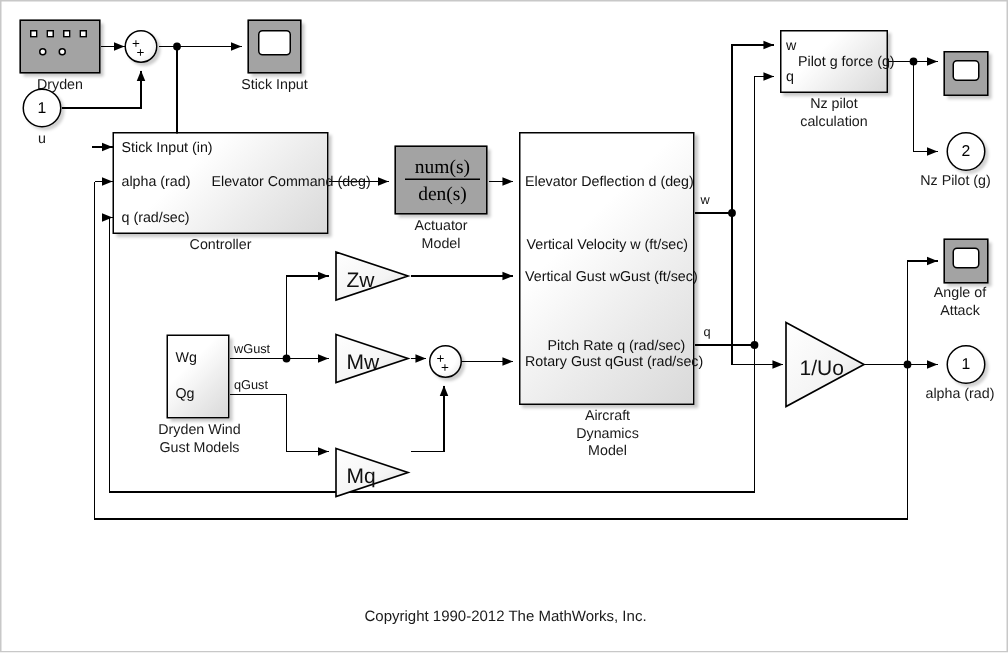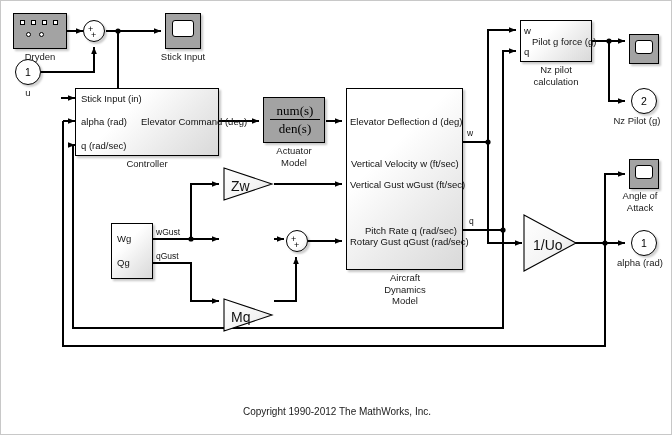--- a/index.html
+++ b/index.html
@@ -268,37 +268,52 @@
   <div class="portlbl" style="left:364px; top:224px;">Pitch Rate q (rad/sec)</div>
   <div class="portlbl" style="left:349px; top:235px;">Rotary Gust qGust (rad/sec)</div>
   <div class="caption" style="left:358px; top:271px; width:92px;">Aircraft
 Dynamics
 Model</div>
 
   <div class="blk" style="left:110px; top:222px; width:42px; height:56px;">
   </div>
   <div class="portlbl" style="left:116px; top:232px;">Wg</div>
   <div class="portlbl" style="left:116px; top:256px;">Qg</div>
+  <div class="caption" style="left:98px; top:280px; width:68px;">Dryden Wind
+Gust Models</div>
   <div class="siglbl" style="left:155px; top:226px;">wGust</div>
   <div class="siglbl" style="left:155px; top:250px;">qGust</div>
 
   <div class="gainwrap" style="left:221px; top:165px;">
     <svg width="56" height="38" viewBox="0 0 56 38">
       <polygon points="2,2 50,18 2,34" fill="url(#g1)" stroke="#000" stroke-width="1.1"></polygon>
       <defs>
         <linearGradient id="g1" x1="0" y1="0" x2="1" y2="1">
           <stop offset="0%" stop-color="#ffffff"></stop>
             <stop offset="60%" stop-color="#f4f4f4"></stop>
             <stop offset="100%" stop-color="#d6d6d6"></stop>
         </linearGradient>
       </defs>
     </svg>
     <div class="gainlbl" style="left:9px; top:12px;">Zw</div>
   </div>
 
+  <div class="gainwrap" style="left:221px; top:220px;">
+    <svg width="56" height="38" viewBox="0 0 56 38">
+      <polygon points="2,2 50,18 2,34" fill="url(#g2)" stroke="#000" stroke-width="1.1"></polygon>
+      <defs>
+        <linearGradient id="g2" x1="0" y1="0" x2="1" y2="1">
+          <stop offset="0%" stop-color="#ffffff"></stop>
+            <stop offset="60%" stop-color="#f4f4f4"></stop>
+            <stop offset="100%" stop-color="#d6d6d6"></stop>
+        </linearGradient>
+      </defs>
+    </svg>
+    <div class="gainlbl" style="left:9px; top:12px;">Mw</div>
+  </div>
 
   <div class="gainwrap" style="left:221px; top:296px;">
     <svg width="56" height="38" viewBox="0 0 56 38">
       <polygon points="2,2 50,18 2,34" fill="url(#g3)" stroke="#000" stroke-width="1.1"></polygon>
       <defs>
         <linearGradient id="g3" x1="0" y1="0" x2="1" y2="1">
           <stop offset="0%" stop-color="#ffffff"></stop>
             <stop offset="60%" stop-color="#f4f4f4"></stop>
             <stop offset="100%" stop-color="#d6d6d6"></stop>
         </linearGradient>

